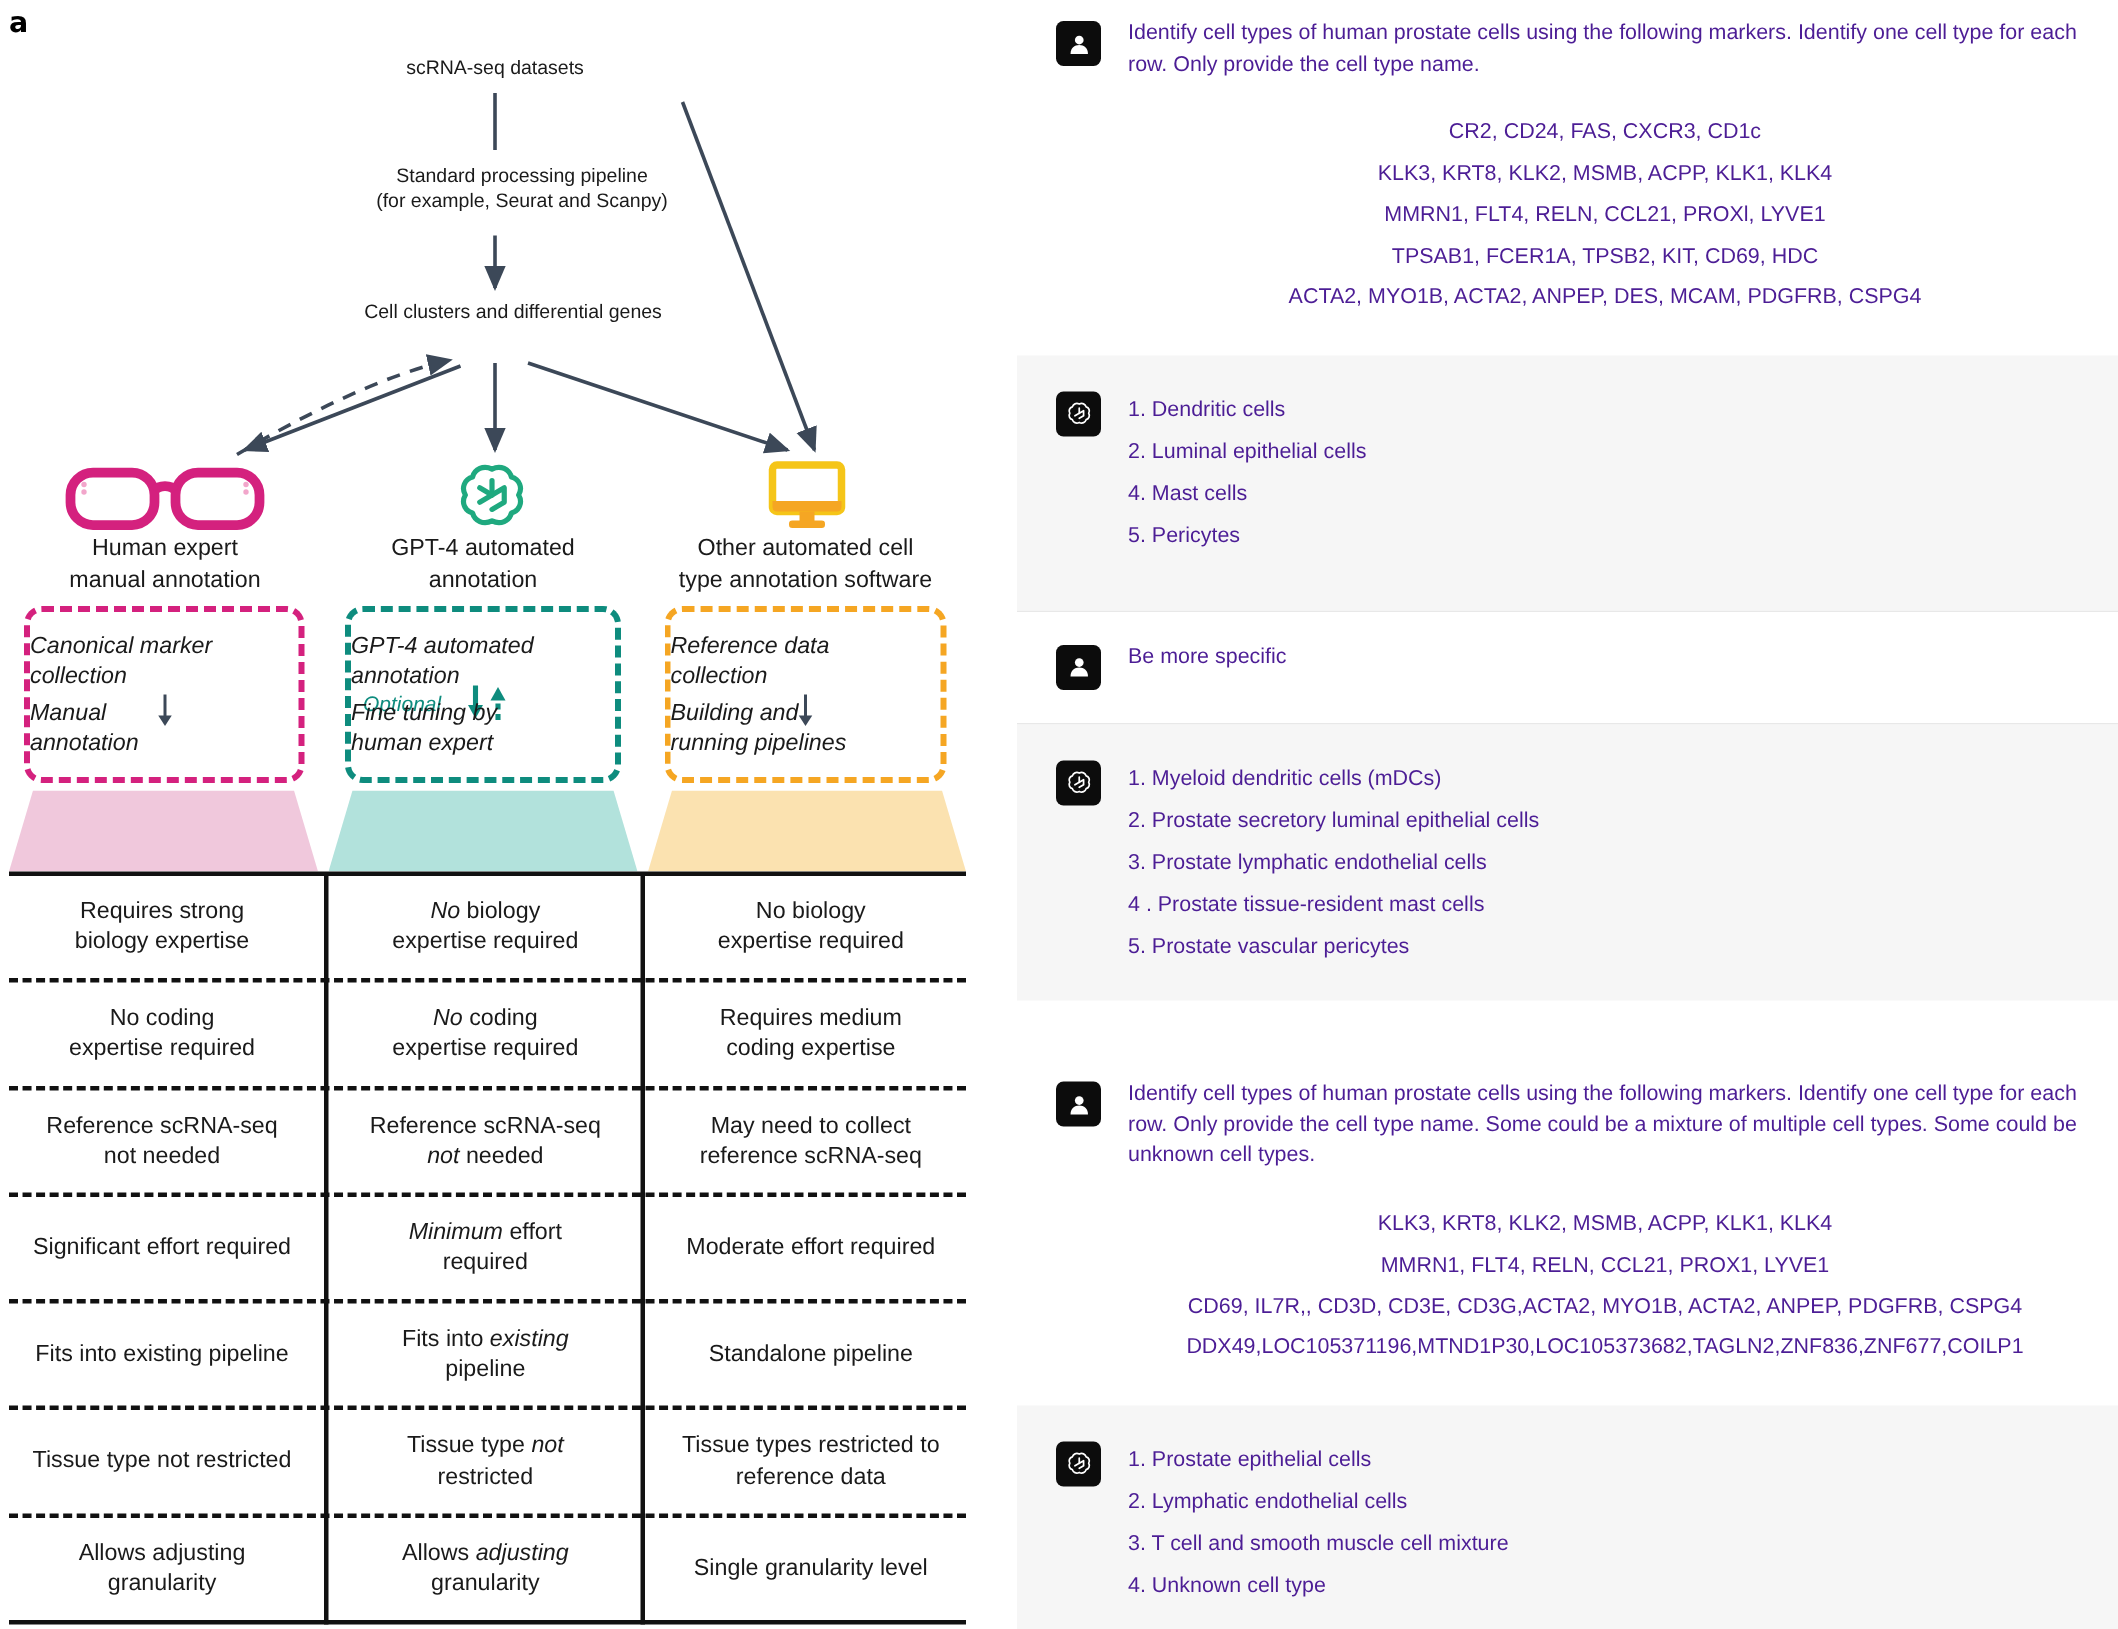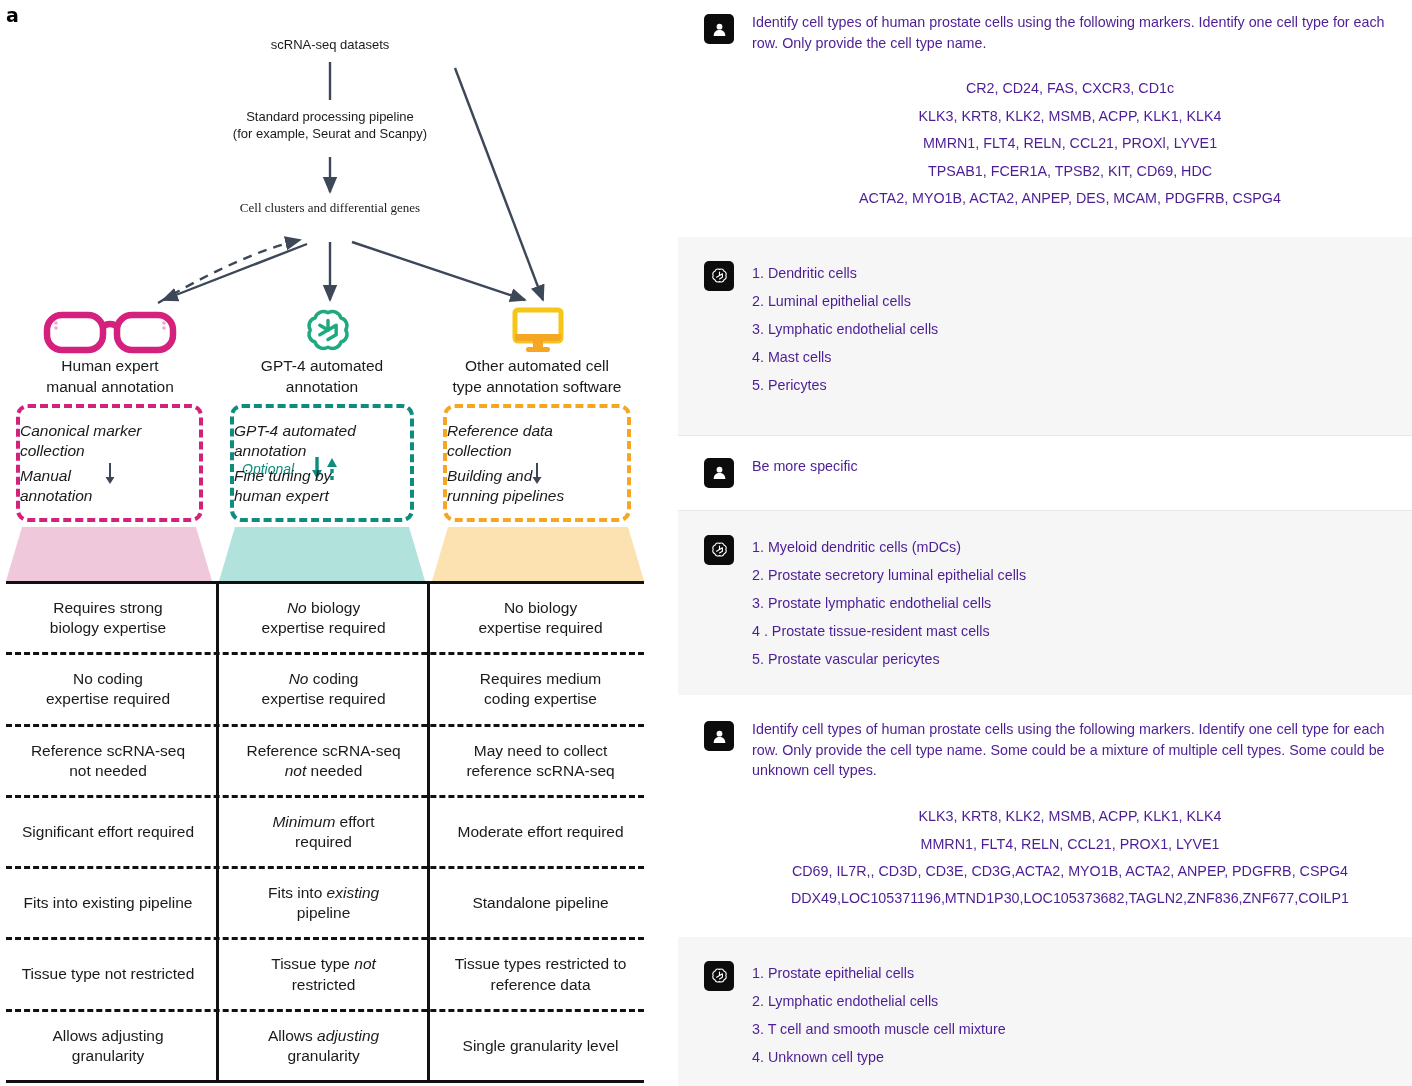--- a/index.html
+++ b/index.html
@@ -26,22 +26,22 @@
 
   .flow-label {
     position: absolute;
     text-align: center;
     font-size: 13px;
     line-height: 1.32;
     color: #1a1a1a;
     white-space: pre-line;
   }
   #lbl-datasets { left: 170px; top: 36px; width: 320px; }
-  #lbl-pipeline { left: 150px; top: 108px; width: 360px; }
-  #lbl-clusters { left: 140px; top: 199px; width: 380px; font-family: Liberation Serif, serif; }
+  #lbl-pipeline { left: 168px; top: 108px; width: 360px; }
+  #lbl-clusters { left: 152px; top: 199px; width: 380px; }
 
   .col-head {
     position: absolute;
     text-align: center;
     font-size: 15.5px;
     line-height: 1.33;
     white-space: pre-line;
   }
   #head-0 { left: 6px;   top: 356px; width: 208px; }
   #head-1 { left: 218px; top: 356px; width: 208px; }
@@ -334,21 +334,20 @@
           <g fill="none" stroke="#fff" stroke-width="3.4" stroke-linejoin="round" stroke-linecap="round">
             <path d="M25,7 C19,4 13,7 11.5,12.5 C6,14 3.5,20 6.5,25 C3.5,30 6,36 11.5,37.5 C13,43 19,46 25,43 C31,46 37,43 38.5,37.5 C44,36 46.5,30 43.5,25 C46.5,20 44,14 38.5,12.5 C37,7 31,4 25,7 Z"></path>
             <path d="M25,15 L25,25 L16.5,30"></path>
             <path d="M25,25 L33.5,20 L33.5,30 L25,35"></path>
           </g>
         </svg>
       </div>
       <div class="msg-body">
           <div class="ans-line">1. Dendritic cells</div>
           <div class="ans-line">2. Luminal epithelial cells</div>
-          <div class="ans-line">3. Lymphatic endothelial cells</div>
           <div class="ans-line">4. Mast cells</div>
           <div class="ans-line">5. Pericytes</div>
         </div>
     </div>
 
     <div class="sep-line"></div>
 
     <div class="chat-msg user" style="padding-top:20px; padding-bottom:22px;">
       <div class="avatar">
         <svg width="15" height="15" viewBox="0 0 16 16">

